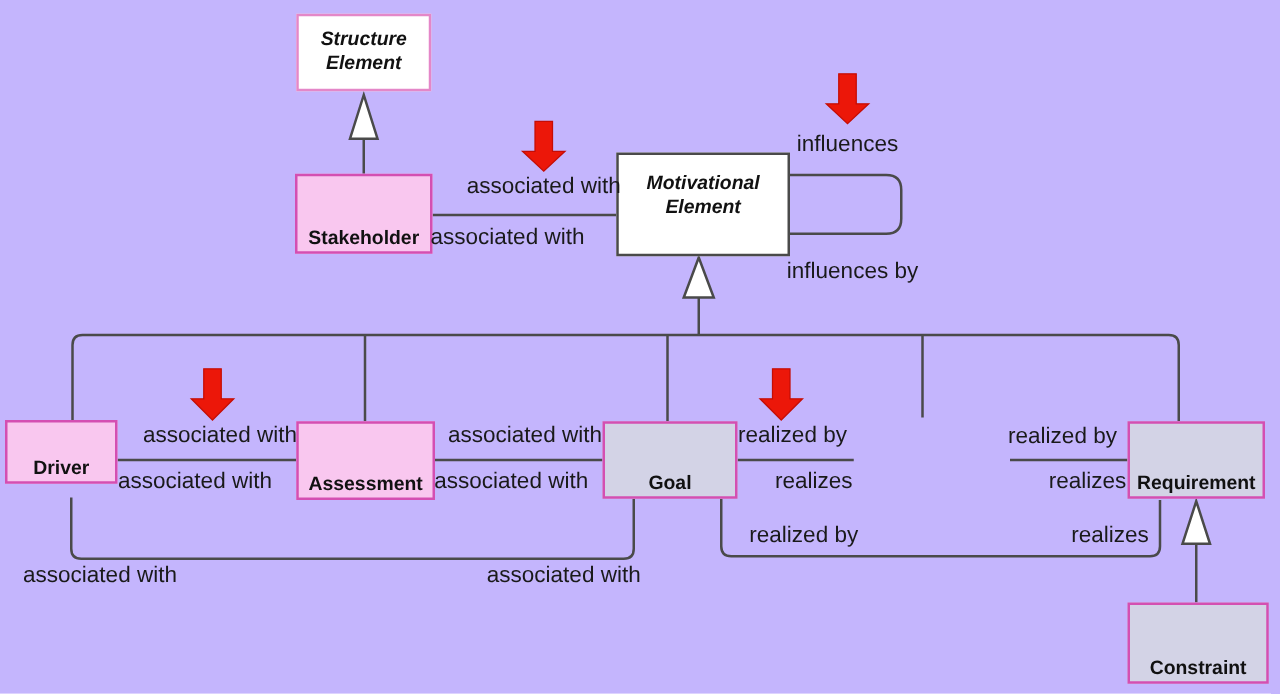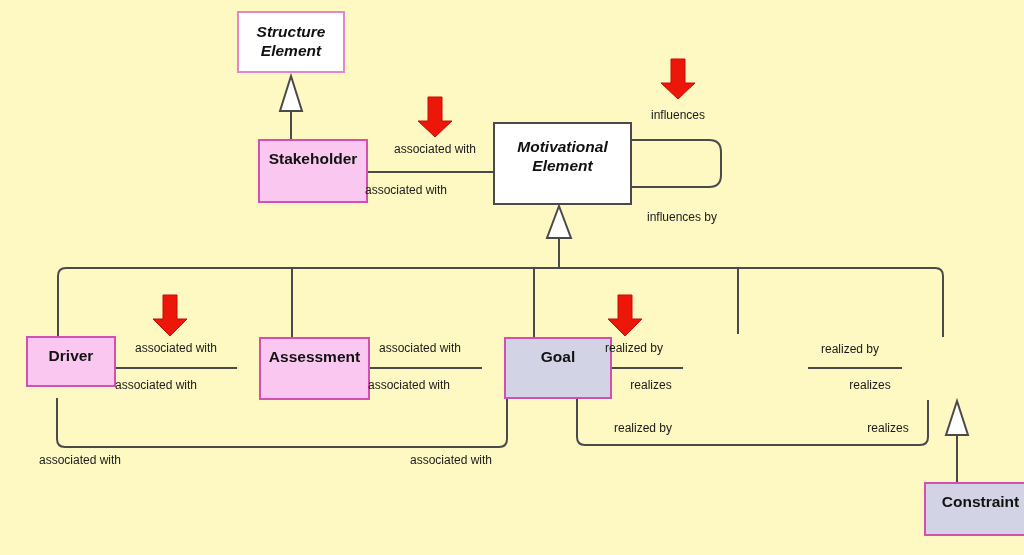--- a/index.html
+++ b/index.html
@@ -1,34 +1,34 @@
 <!DOCTYPE html>
 <html><head>
 <meta charset="utf-8">
 <style>
   html,body{margin:0;padding:0;background:#ffffff;}
   #canvas{
-    position:relative;width:1024px;height:555px;background:#fef9c3;
+    position:relative;width:1024px;height:555px;background:#c4b5fd;
     font-family:"Liberation Sans", sans-serif;overflow:hidden;
   }
   #edge-layer{position:absolute;left:0;top:0;width:1024px;height:555px;}
   .node{
     position:absolute;box-sizing:border-box;display:flex;justify-content:center;
     font-weight:bold;color:#111;font-size:15.5px;text-align:center;line-height:1.2;
   }
   .v-center{align-items:center;}
-  .v-top{align-items:flex-start;padding-top:9px;margin-left:22px;}
+  .v-top{align-items:flex-end;padding-top:9px;}
   .fill-pink{background:#f9c7ef;border:2px solid #d44fb2;}
   .fill-lavender{background:#d3d3e6;border:2px solid #d44fb2;}
   .fill-white-pink{background:#ffffff;border:2px solid #e487c8;}
   .fill-white-gray{background:#ffffff;border:2px solid #4a4a4a;}
   .italic{font-style:italic;}
   .elabel{
     position:absolute;transform:translate(-50%,-50%);white-space:nowrap;
-    font-size:12px;color:#1a1a1a;background:transparent;
+    font-size:18px;color:#1a1a1a;background:transparent;
   }
   .edge{stroke:#4a4a4a;stroke-width:2;fill:none;}
   .gen-tri{fill:#ffffff;stroke:#4a4a4a;stroke-width:2;stroke-linejoin:miter;}
   .red-arrow{fill:#ec1709;stroke:#c50d05;stroke-width:1;}
 </style>
 </head>
 <body>
 
 <div id="canvas">
 
@@ -83,22 +83,25 @@
 
   <div class="node fill-pink v-top" style="left:237px;top:337px;width:111px;height:63px;">
     <span>Assessment</span>
   </div>
 
   <div class="node fill-lavender v-top" style="left:482px;top:337px;width:108px;height:62px;">
     <span>Goal</span>
   </div>
 
 
+  <div class="node fill-lavender v-top" style="left:902px;top:337px;width:110px;height:62px;">
+    <span>Requirement</span>
+  </div>
 
-  <div class="node fill-lavender v-top" style="left:902px;top:482px;width:113px;height:54px;">
+  <div class="node fill-lavender v-top" style="left:902px;top:482px;width:113px;height:65px;">
     <span>Constraint</span>
   </div>
 
   <div class="elabel" style="left:435px;top:149px;">associated with</div>
   <div class="elabel" style="left:406px;top:190px;">associated with</div>
   <div class="elabel" style="left:678px;top:115px;">influences</div>
   <div class="elabel" style="left:682px;top:217px;">influences by</div>
   <div class="elabel" style="left:176px;top:348px;">associated with</div>
   <div class="elabel" style="left:156px;top:385px;">associated with</div>
   <div class="elabel" style="left:420px;top:348px;">associated with</div>

